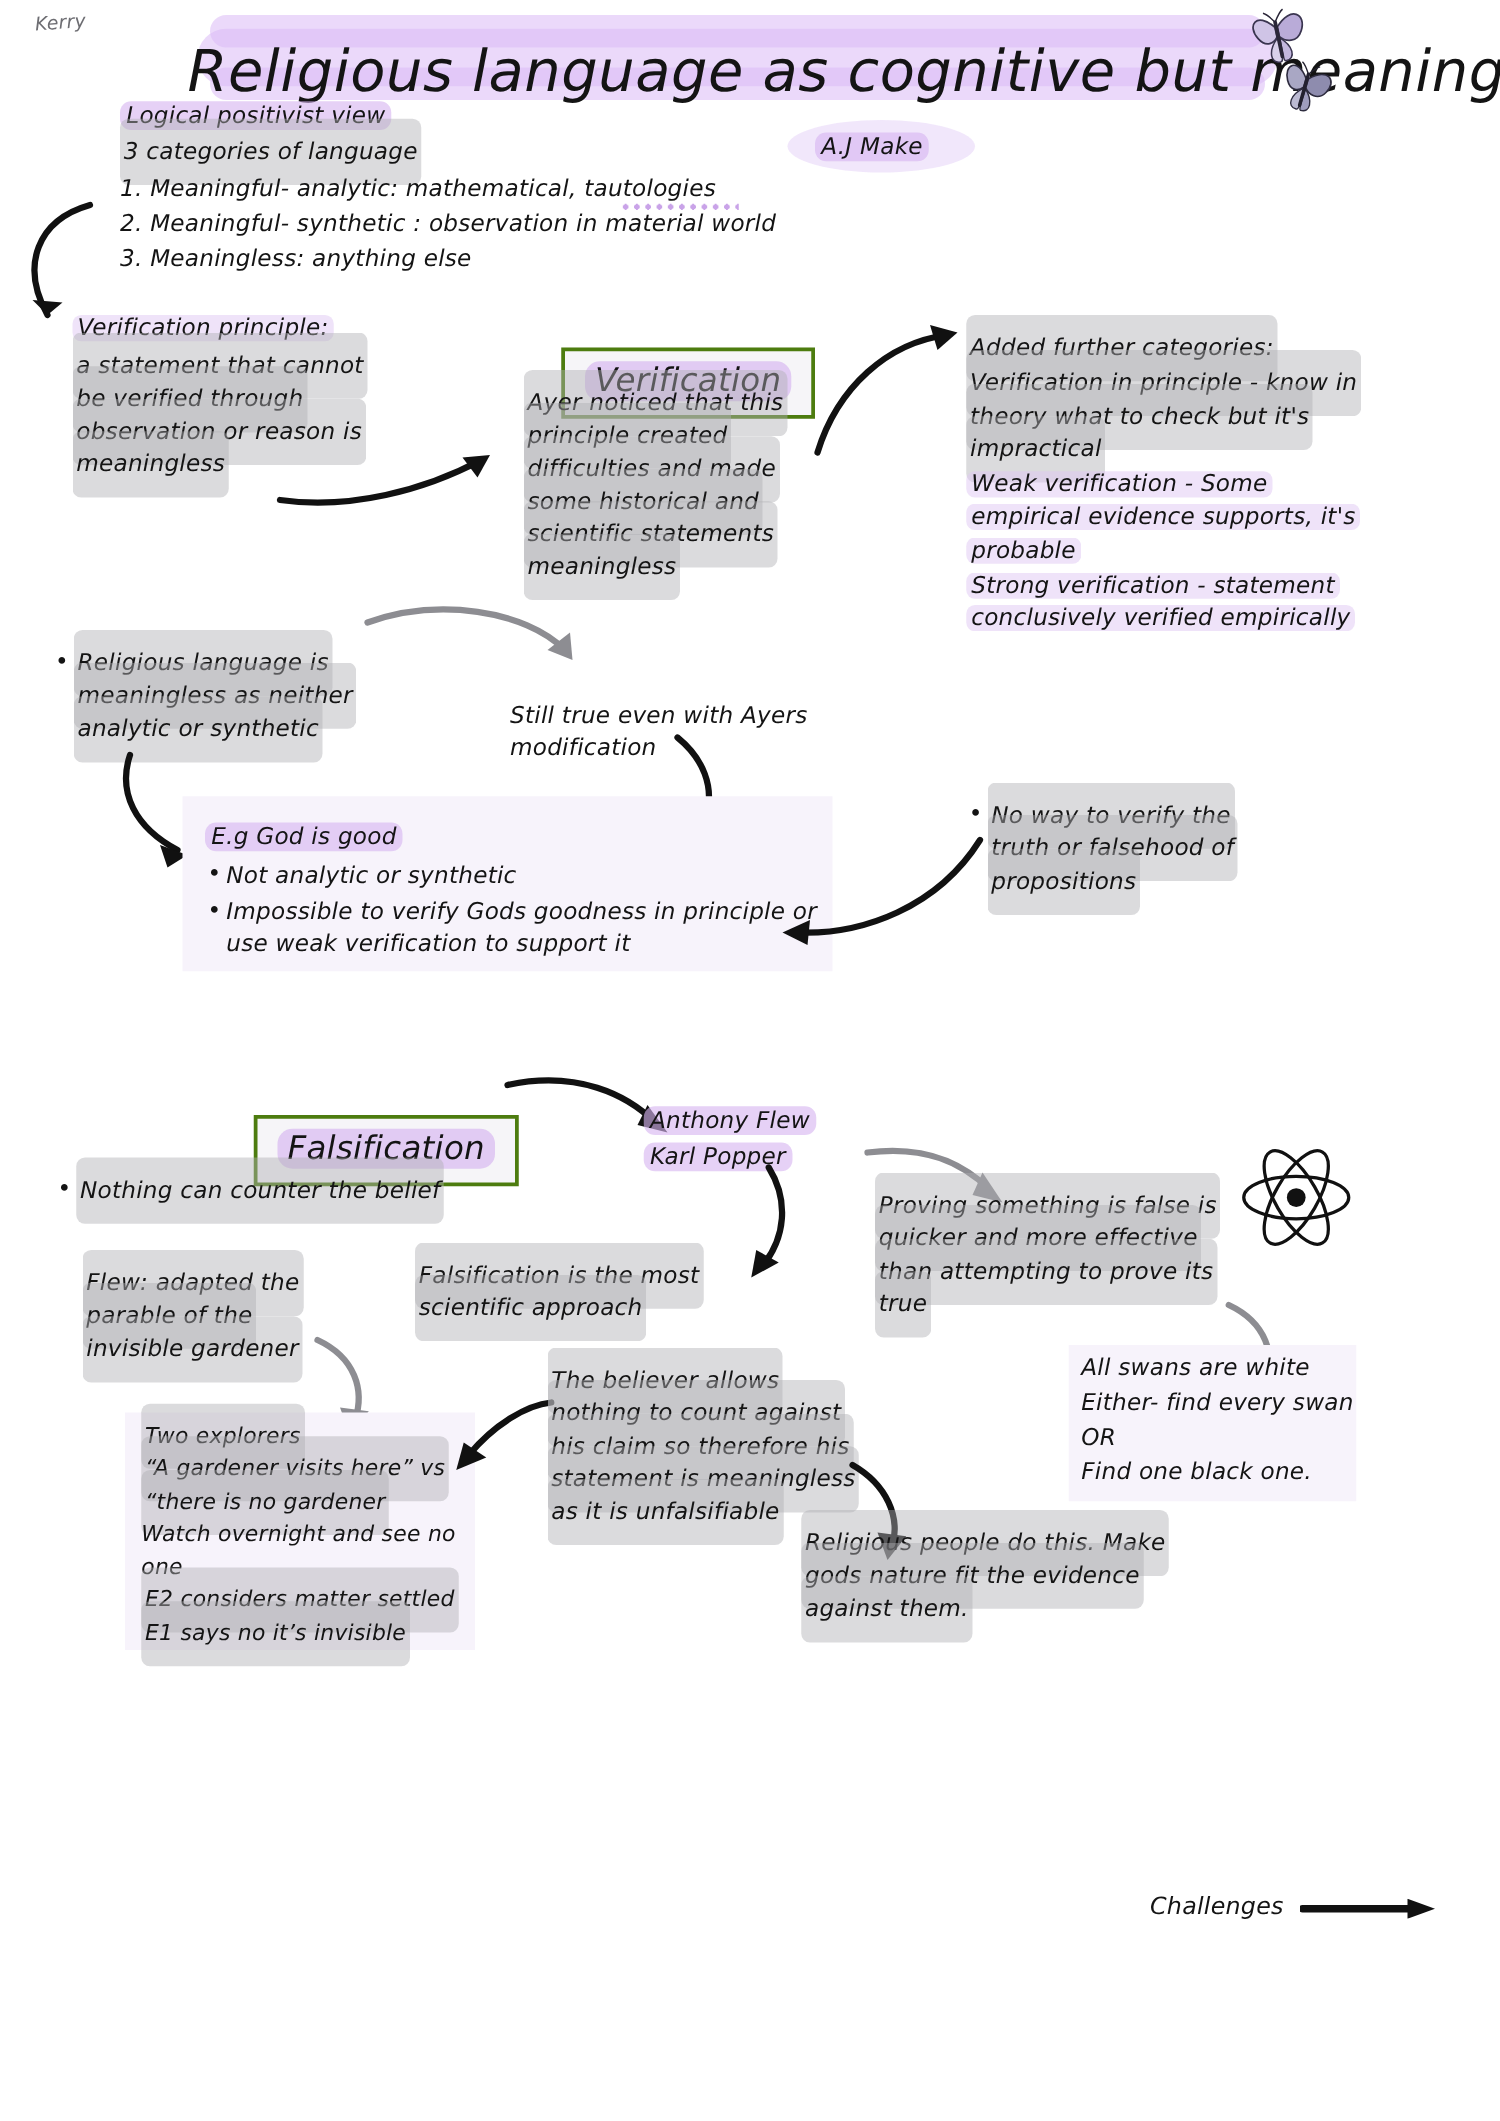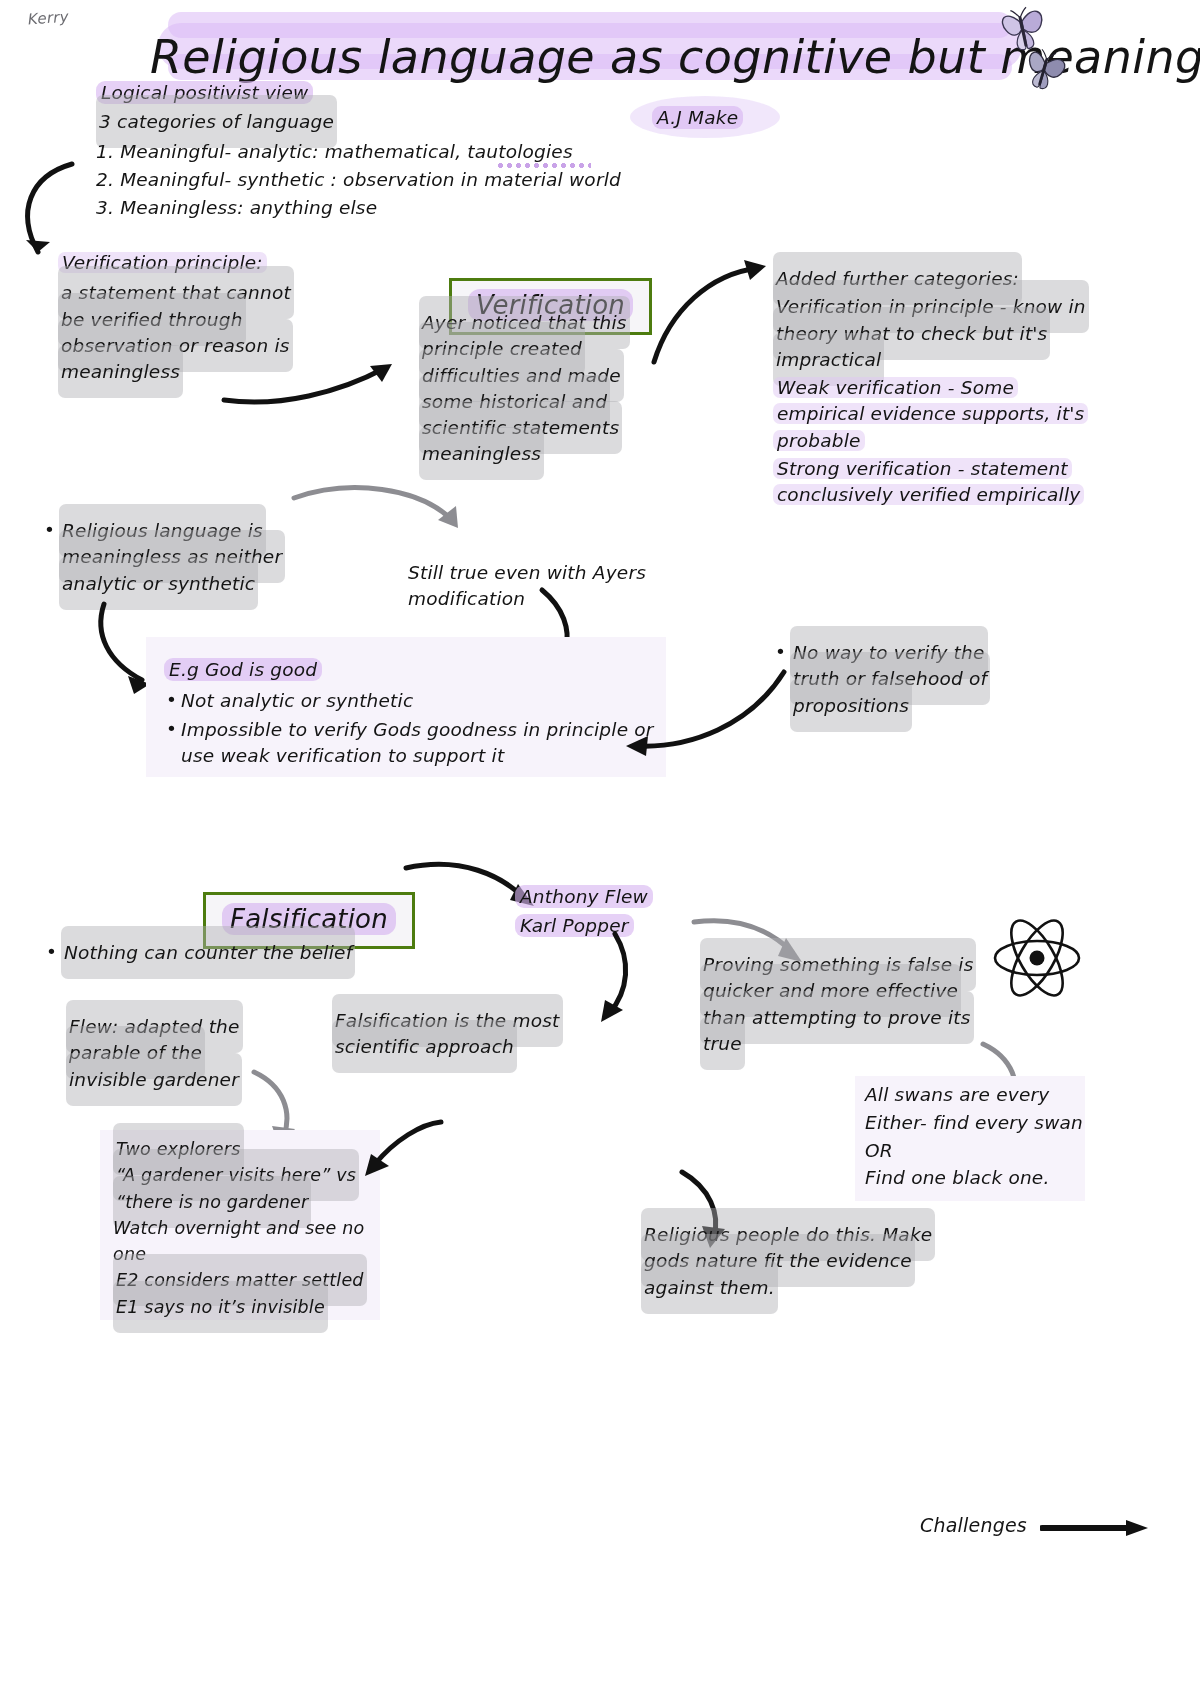--- a/index.html
+++ b/index.html
@@ -337,33 +337,36 @@
     <div><span>Watch overnight and see no one</span></div>
     <div><span class="hl-grey">E2 considers matter settled</span></div>
     <div><span class="hl-grey">E1 says no it’s invisible</span></div>
   </div>
 
   <svg class="arrow" style="left:355px;top:1118px;width:90px;height:70px;" viewBox="0 0 90 70">
     <path class="ink" d="M86 4 C66 6 40 22 20 46"></path>
     <path class="inkf" d="M10 58 L16 36 L34 48 Z"></path>
   </svg>
 
+  <div class="abs hw txt" style="left:438px;top:1092px;width:260px;">
+    <span class="hl-grey">The believer allows nothing to count against his claim so therefore his statement is meaningless as it is unfalsifiable</span>
+  </div>
 
   <svg class="arrow" style="left:676px;top:1168px;width:70px;height:90px;" viewBox="0 0 70 90">
     <path class="ink" d="M6 4 C34 20 44 46 38 68"></path>
     <path class="inkf" d="M34 80 L26 58 L49 61 Z"></path>
   </svg>
 
   <div class="abs hw txt" style="left:641px;top:1222px;width:300px;">
     <span class="hl-grey">Religious people do this. Make gods nature fit the evidence against them.</span>
   </div>
 
   <div class="abs panel" style="left:855px;top:1076px;width:230px;height:125px;"></div>
   <div class="abs hw txt" style="left:865px;top:1081px;width:226px;line-height:1.5;">
-    <div><span>All swans are every</span></div>
+    <div><span>All swans are white</span></div>
     <div><span>Either- find every swan</span></div>
     <div><span>OR</span></div>
     <div><span>Find one black one.</span></div>
   </div>
 
   <div class="abs" id="challenges">
     <span class="hw lab">Challenges</span>
     <svg style="position:relative;top:4px;margin-left:8px;" width="110" height="16" viewBox="0 0 110 16">
       <path class="ink" style="stroke-width:6" d="M2 8 L92 8"></path>
       <path class="inkf" d="M108 8 L86 0 L86 16 Z"></path>

